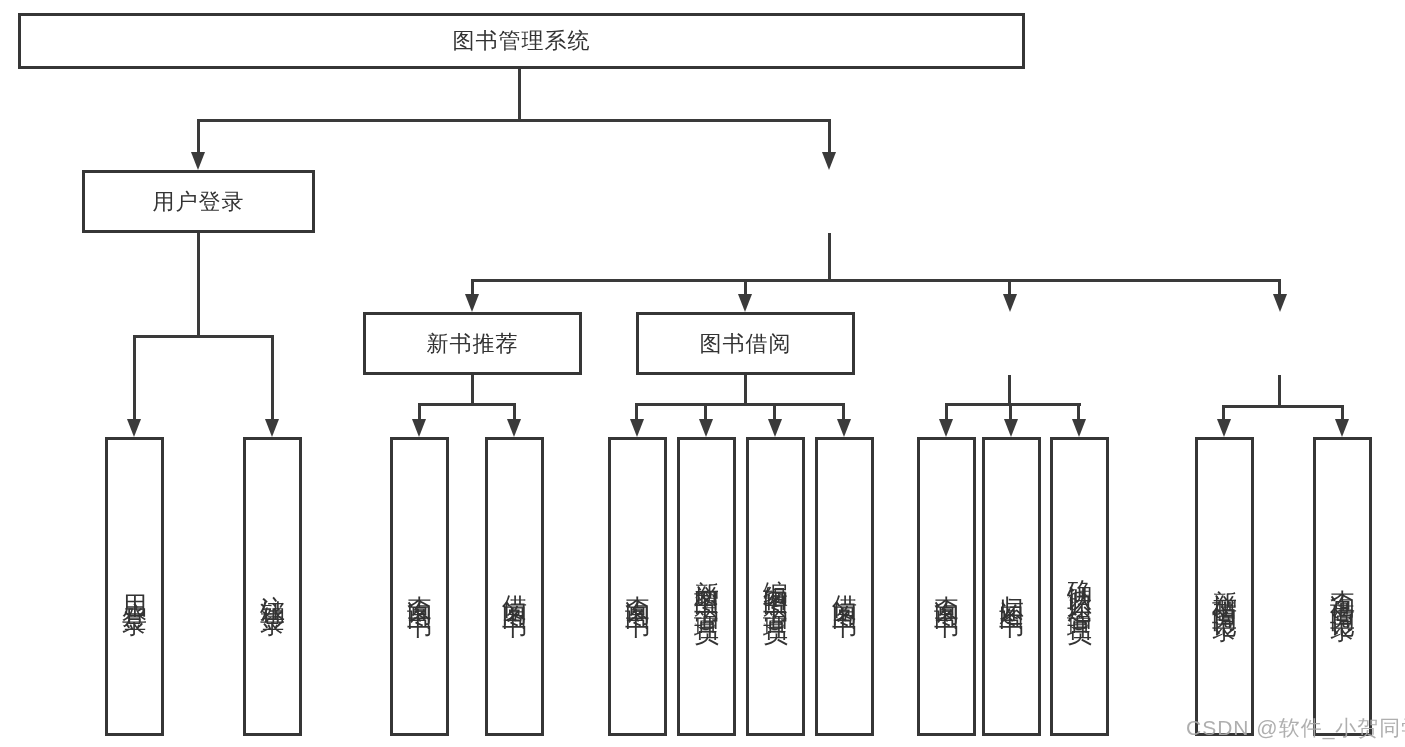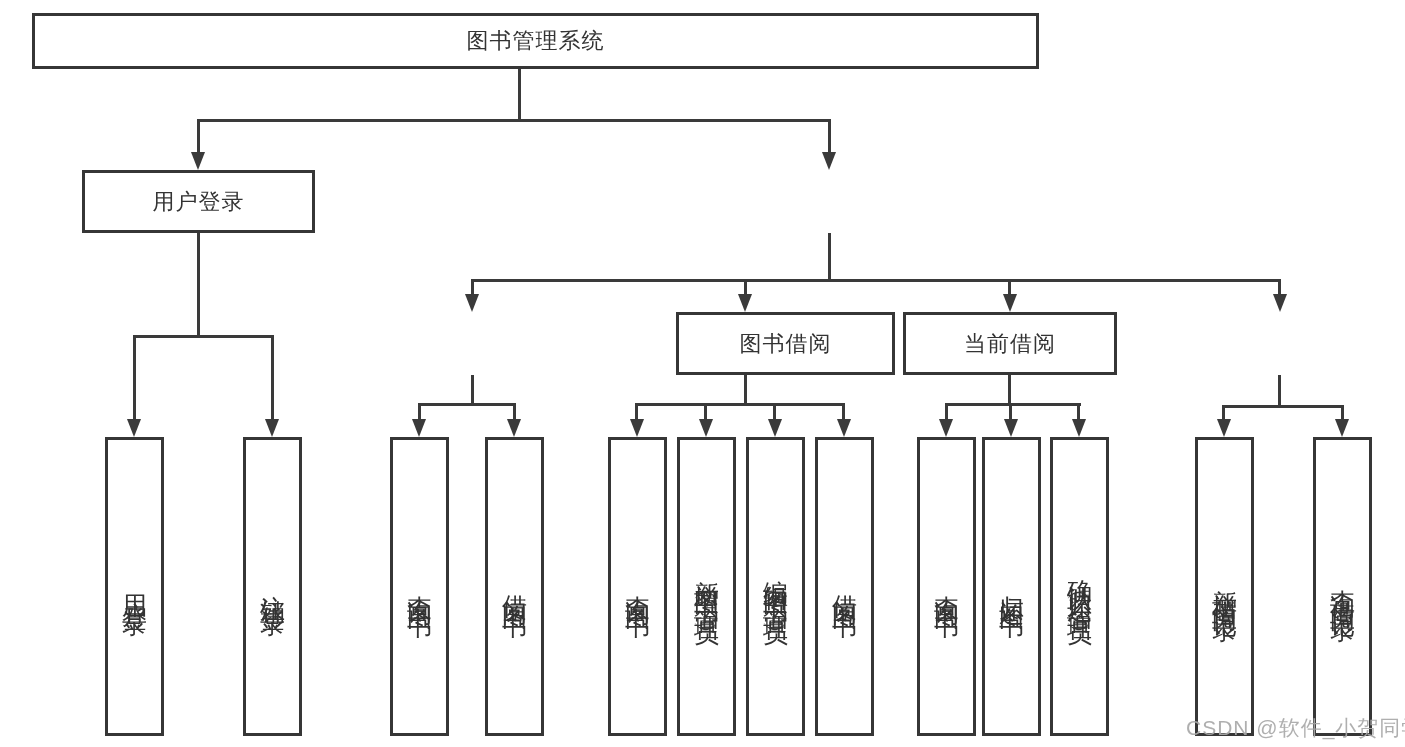--- a/index.html
+++ b/index.html
@@ -16,37 +16,37 @@
   .ahead{position:absolute;width:0;height:0;border-left:7px solid transparent;
          border-right:7px solid transparent;border-top:18px solid #3a3a3a;z-index:1;}
   .watermark{position:absolute;left:1186px;top:714px;font-size:21px;color:rgba(168,168,168,0.92);
              letter-spacing:1px;white-space:nowrap;z-index:6;}
 </style>
 </head>
 <body>
 
 <div class="stage">
 
-  <div class="box" style="left:32px;top:13px;width:1007px;height:56px;">
+  <div class="box" style="left:18px;top:13px;width:1007px;height:56px;">
     <span class="h-label">图书管理系统</span>
   </div>
 
   <div class="box" style="left:82px;top:170px;width:233px;height:63px;">
     <span class="h-label">用户登录</span>
   </div>
 
 
+  <div class="box" style="left:363px;top:312px;width:219px;height:63px;">
+    <span class="h-label">新书推荐</span>
+  </div>
 
-  <div class="box" style="left:636px;top:312px;width:219px;height:63px;margin-left:40px;">
+  <div class="box" style="left:636px;top:312px;width:219px;height:63px;">
     <span class="h-label">图书借阅</span>
   </div>
 
-  <div class="box" style="left:903px;top:312px;width:214px;height:63px;">
-    <span class="h-label">当前借阅</span>
-  </div>
 
 
   <div class="box" style="left:105px;top:437px;width:59px;height:299px;">
     <span class="v-label">用户登录</span>
   </div>
 
   <div class="box" style="left:243px;top:437px;width:59px;height:299px;">
     <span class="v-label">注销登录</span>
   </div>
 

